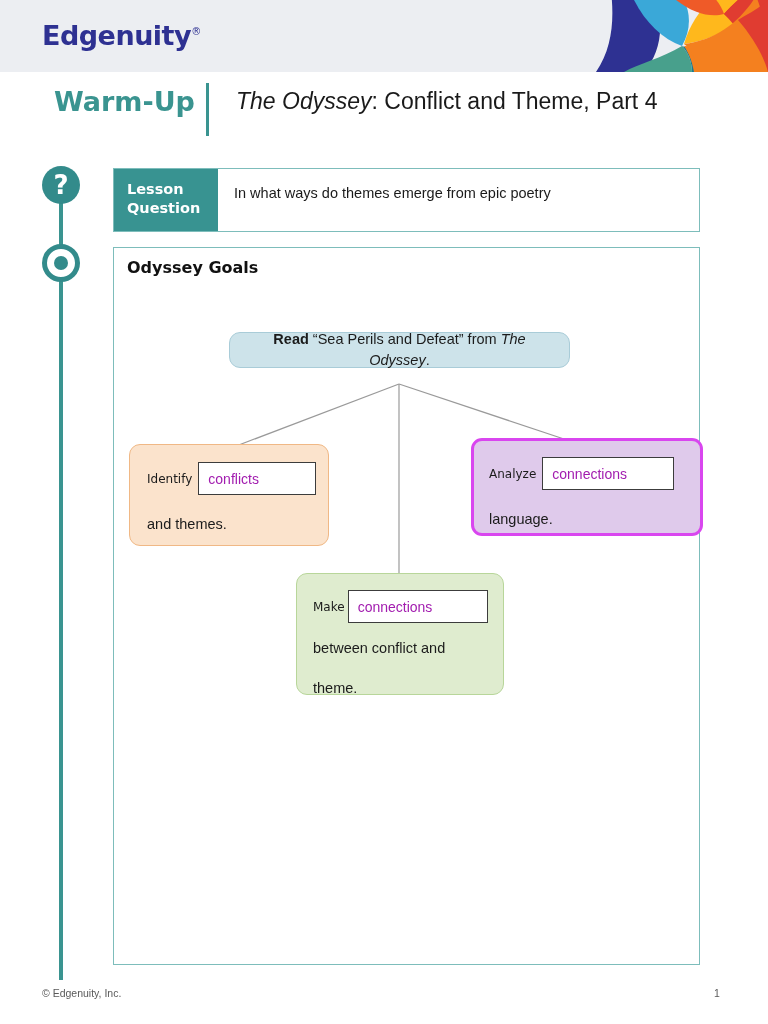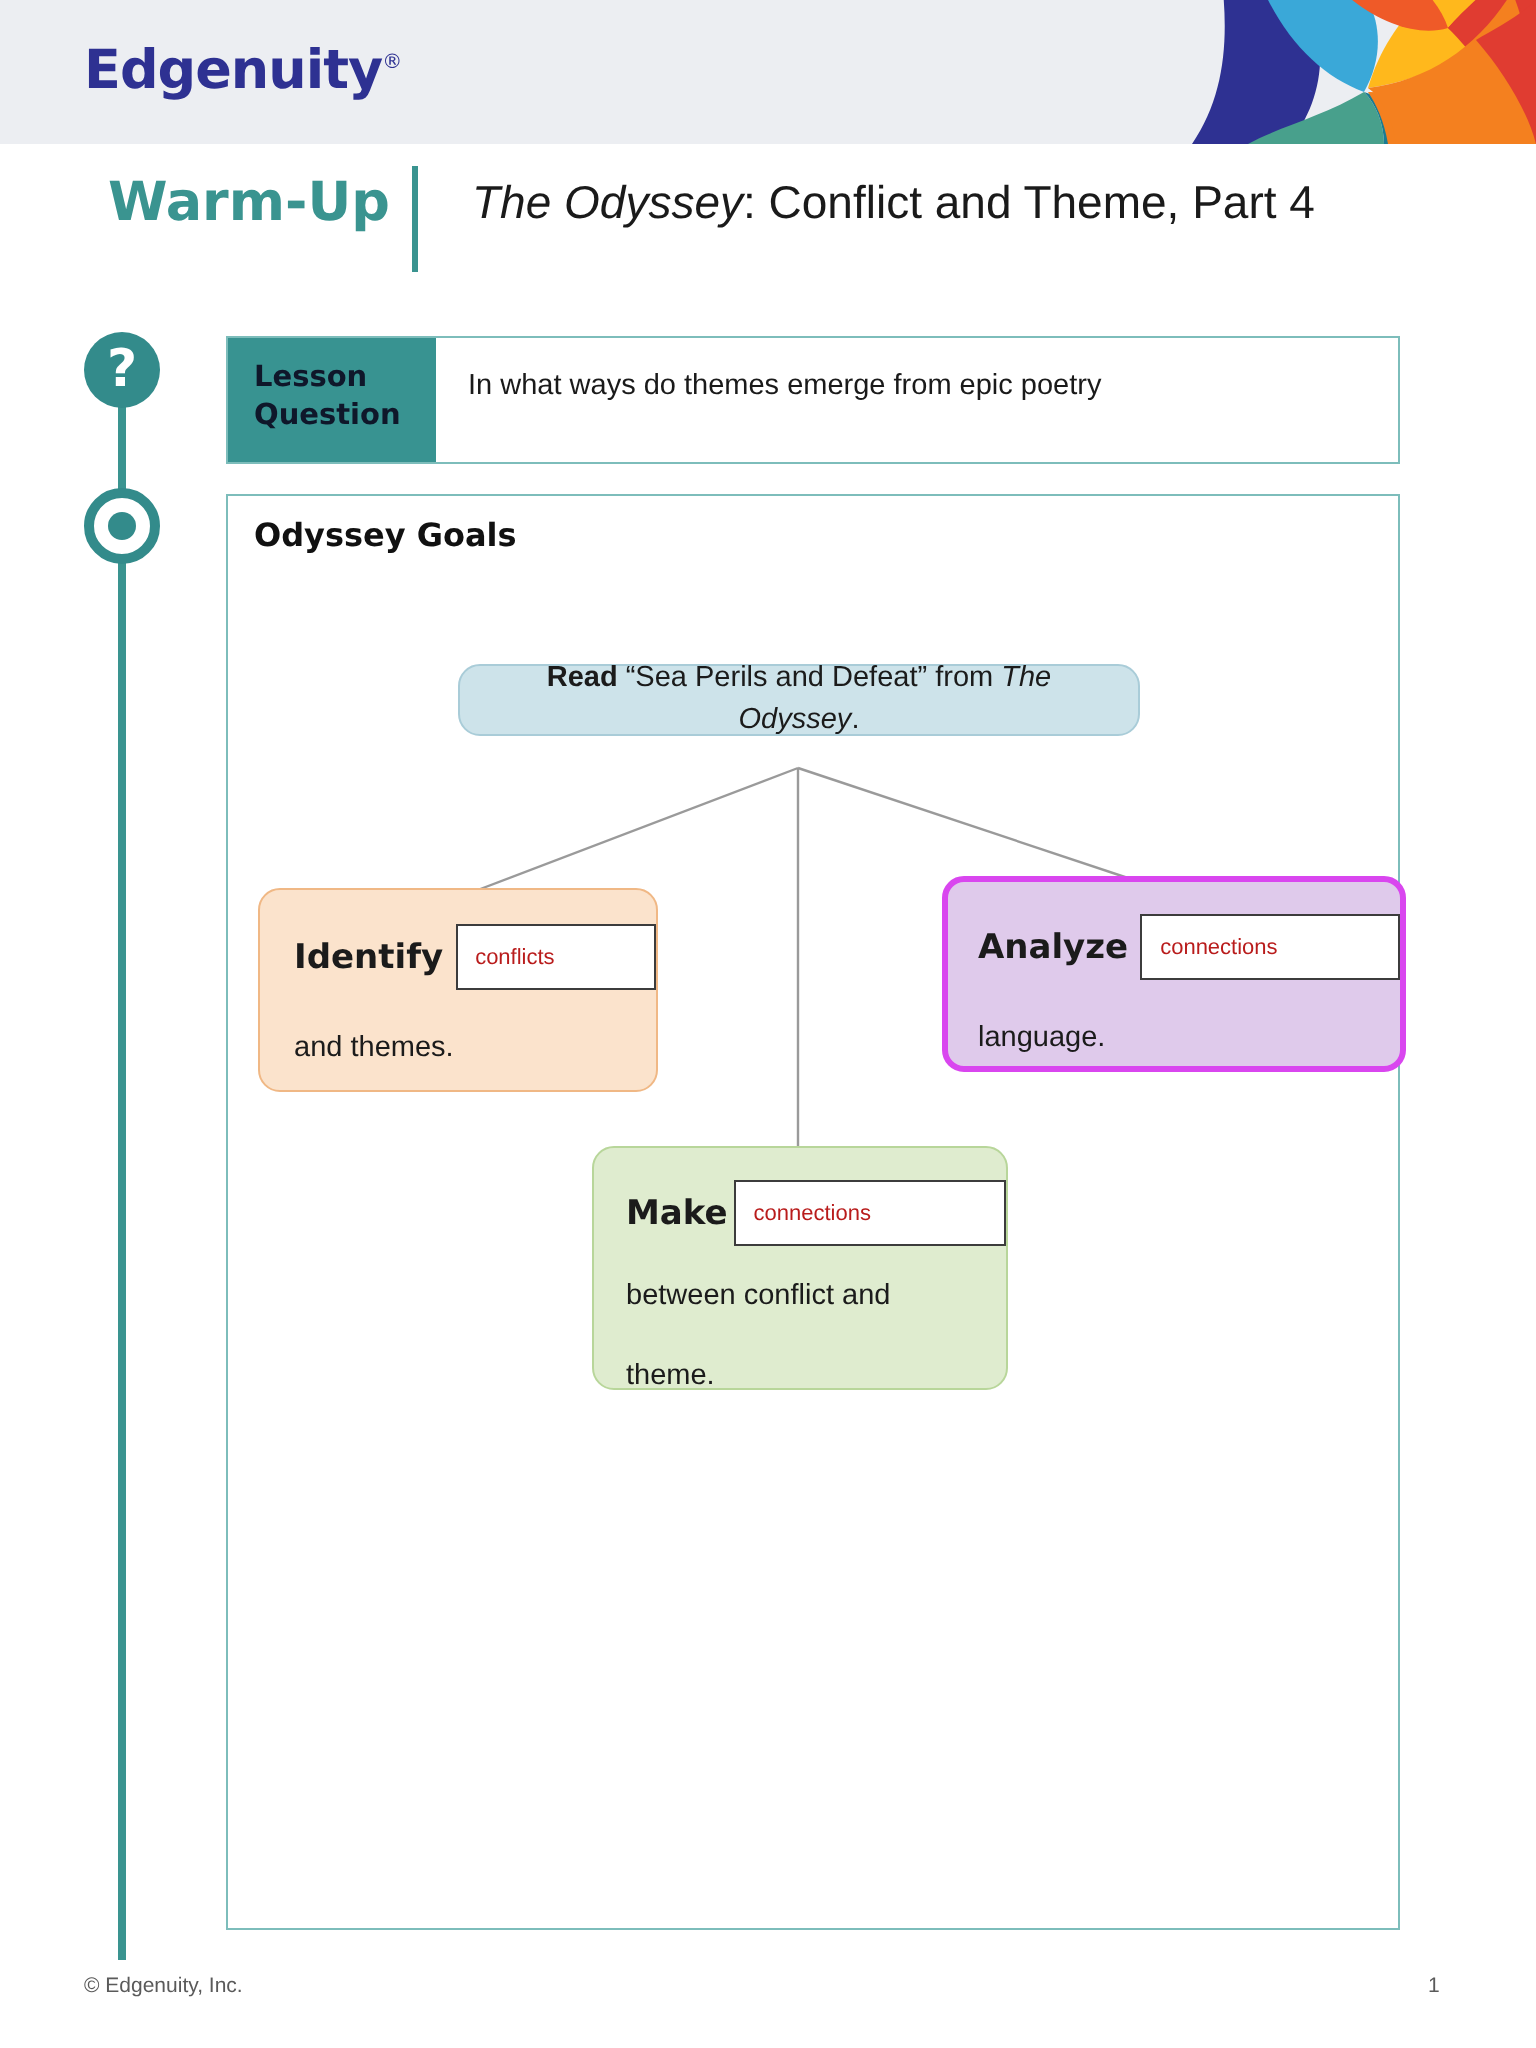--- a/index.html
+++ b/index.html
@@ -116,21 +116,21 @@
     left: 113px; top: 168px;
     width: 587px; height: 64px;
     border: 1px solid #7dbdbb;
     box-sizing: border-box;
     background: #ffffff;
     display: flex;
   }
   .lq-tab {
     width: 104px;
     background: #389391;
-    color: #0f172a;
+    color: #ffffff;
     font-size: 14.5px;
     font-weight: bold;
     padding: 11px 0 0 13px;
     box-sizing: border-box;
     line-height: 19px;
     font-family: "DejaVu Sans", sans-serif;
   }
   .lq-text {
     flex: 1;
     font-size: 14.5px;
@@ -212,35 +212,35 @@
     background: #dfeccf;
     border: 1px solid #b8d69a;
     padding: 16px 0 0 16px;
   }
 
   .node-line1 {
     display: flex;
     align-items: center;
   }
   .node-kw {
-    font-weight: bold;
-    font-family: "DejaVu Sans", sans-serif;
-    font-size: 17px;
+    font-weight: normal;
+    font-family: "DejaVu Sans", sans-serif;
+    font-size: 12px;
     white-space: nowrap;
   }
   .blank-field {
     background: #ffffff;
     border: 1.5px solid #3c3c3c;
     height: 33px;
     display: flex;
     align-items: center;
     padding: 0 9px;
     box-sizing: border-box;
-    font-size: 11px;
-    color: #b91c1c;
+    font-size: 14px;
+    color: #a21caf;
     margin-left: 6px;
   }
   .node-identify .blank-field { width: 118px; }
   .node-analyze  .blank-field { width: 132px; }
   .node-make     .blank-field { width: 140px; margin-left: 3px; }
 
   .node-tail {
     margin-top: 14px;
     font-size: 14.5px;
     line-height: 30px;

